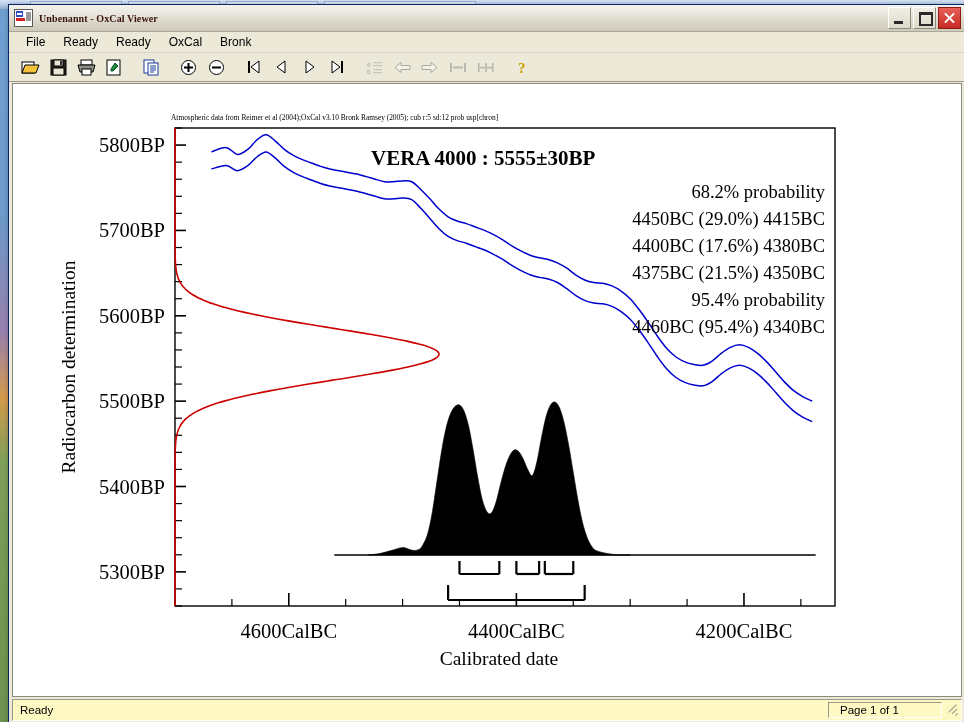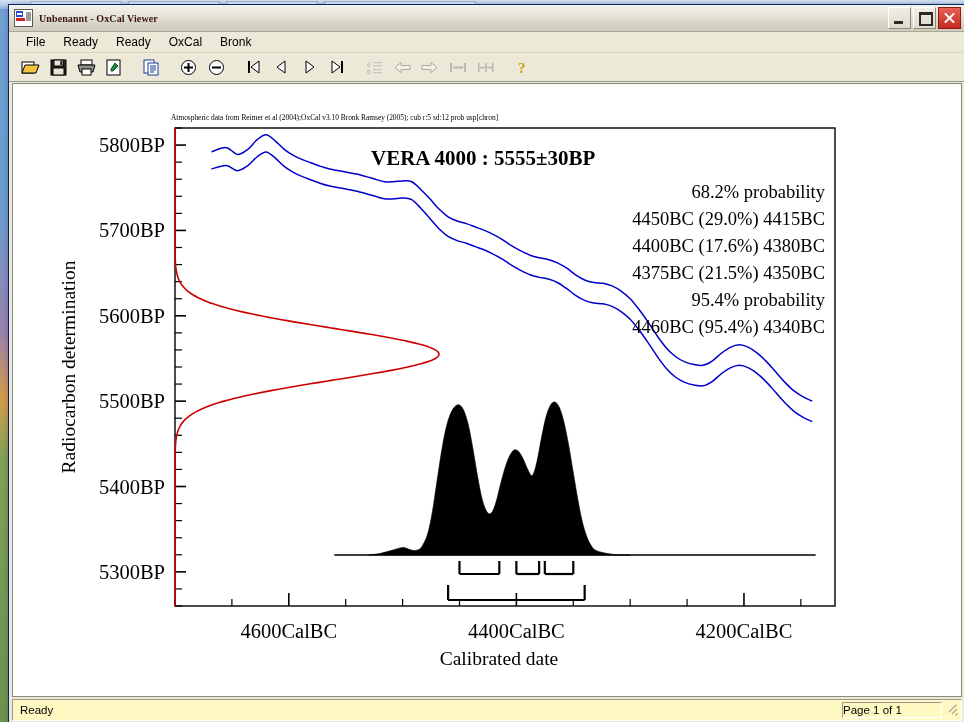--- a/index.html
+++ b/index.html
@@ -85,23 +85,23 @@
   #chart-svg{display:block;}
 
   
   #status-bar{
     position:absolute;left:3px;right:3px;bottom:2px;height:20px;
     background:#fef9c3;border:1px solid #fff;border-top-color:#9a978b;border-left-color:#9a978b;
     display:flex;align-items:center;
   }
   #status-left{flex:1;font-size:11.5px;color:#000;padding-left:6px;
     border:1px solid transparent;}
-  #status-page{width:100px;height:16px;margin-right:2px;
+  #status-page{width:114px;height:16px;margin-right:2px;
     border:1px solid #9a978b;border-right-color:#fff;border-bottom-color:#fff;
-    font-size:11.5px;display:flex;align-items:center;padding-left:0;box-sizing:border-box;}
+    font-size:11.5px;display:flex;align-items:center;padding-left:11px;box-sizing:border-box;}
   #status-grip{width:14px;height:14px;margin-right:3px;position:relative;}
   #status-grip i{position:absolute;background:#9a978b;width:9px;height:1px;
     transform:rotate(-45deg);right:0;}
   #status-grip i:nth-child(1){top:11px;width:3px;}
   #status-grip i:nth-child(2){top:8px;width:7px;}
   #status-grip i:nth-child(3){top:5px;width:11px;}
 </style>
 </head>
 <body>
 

